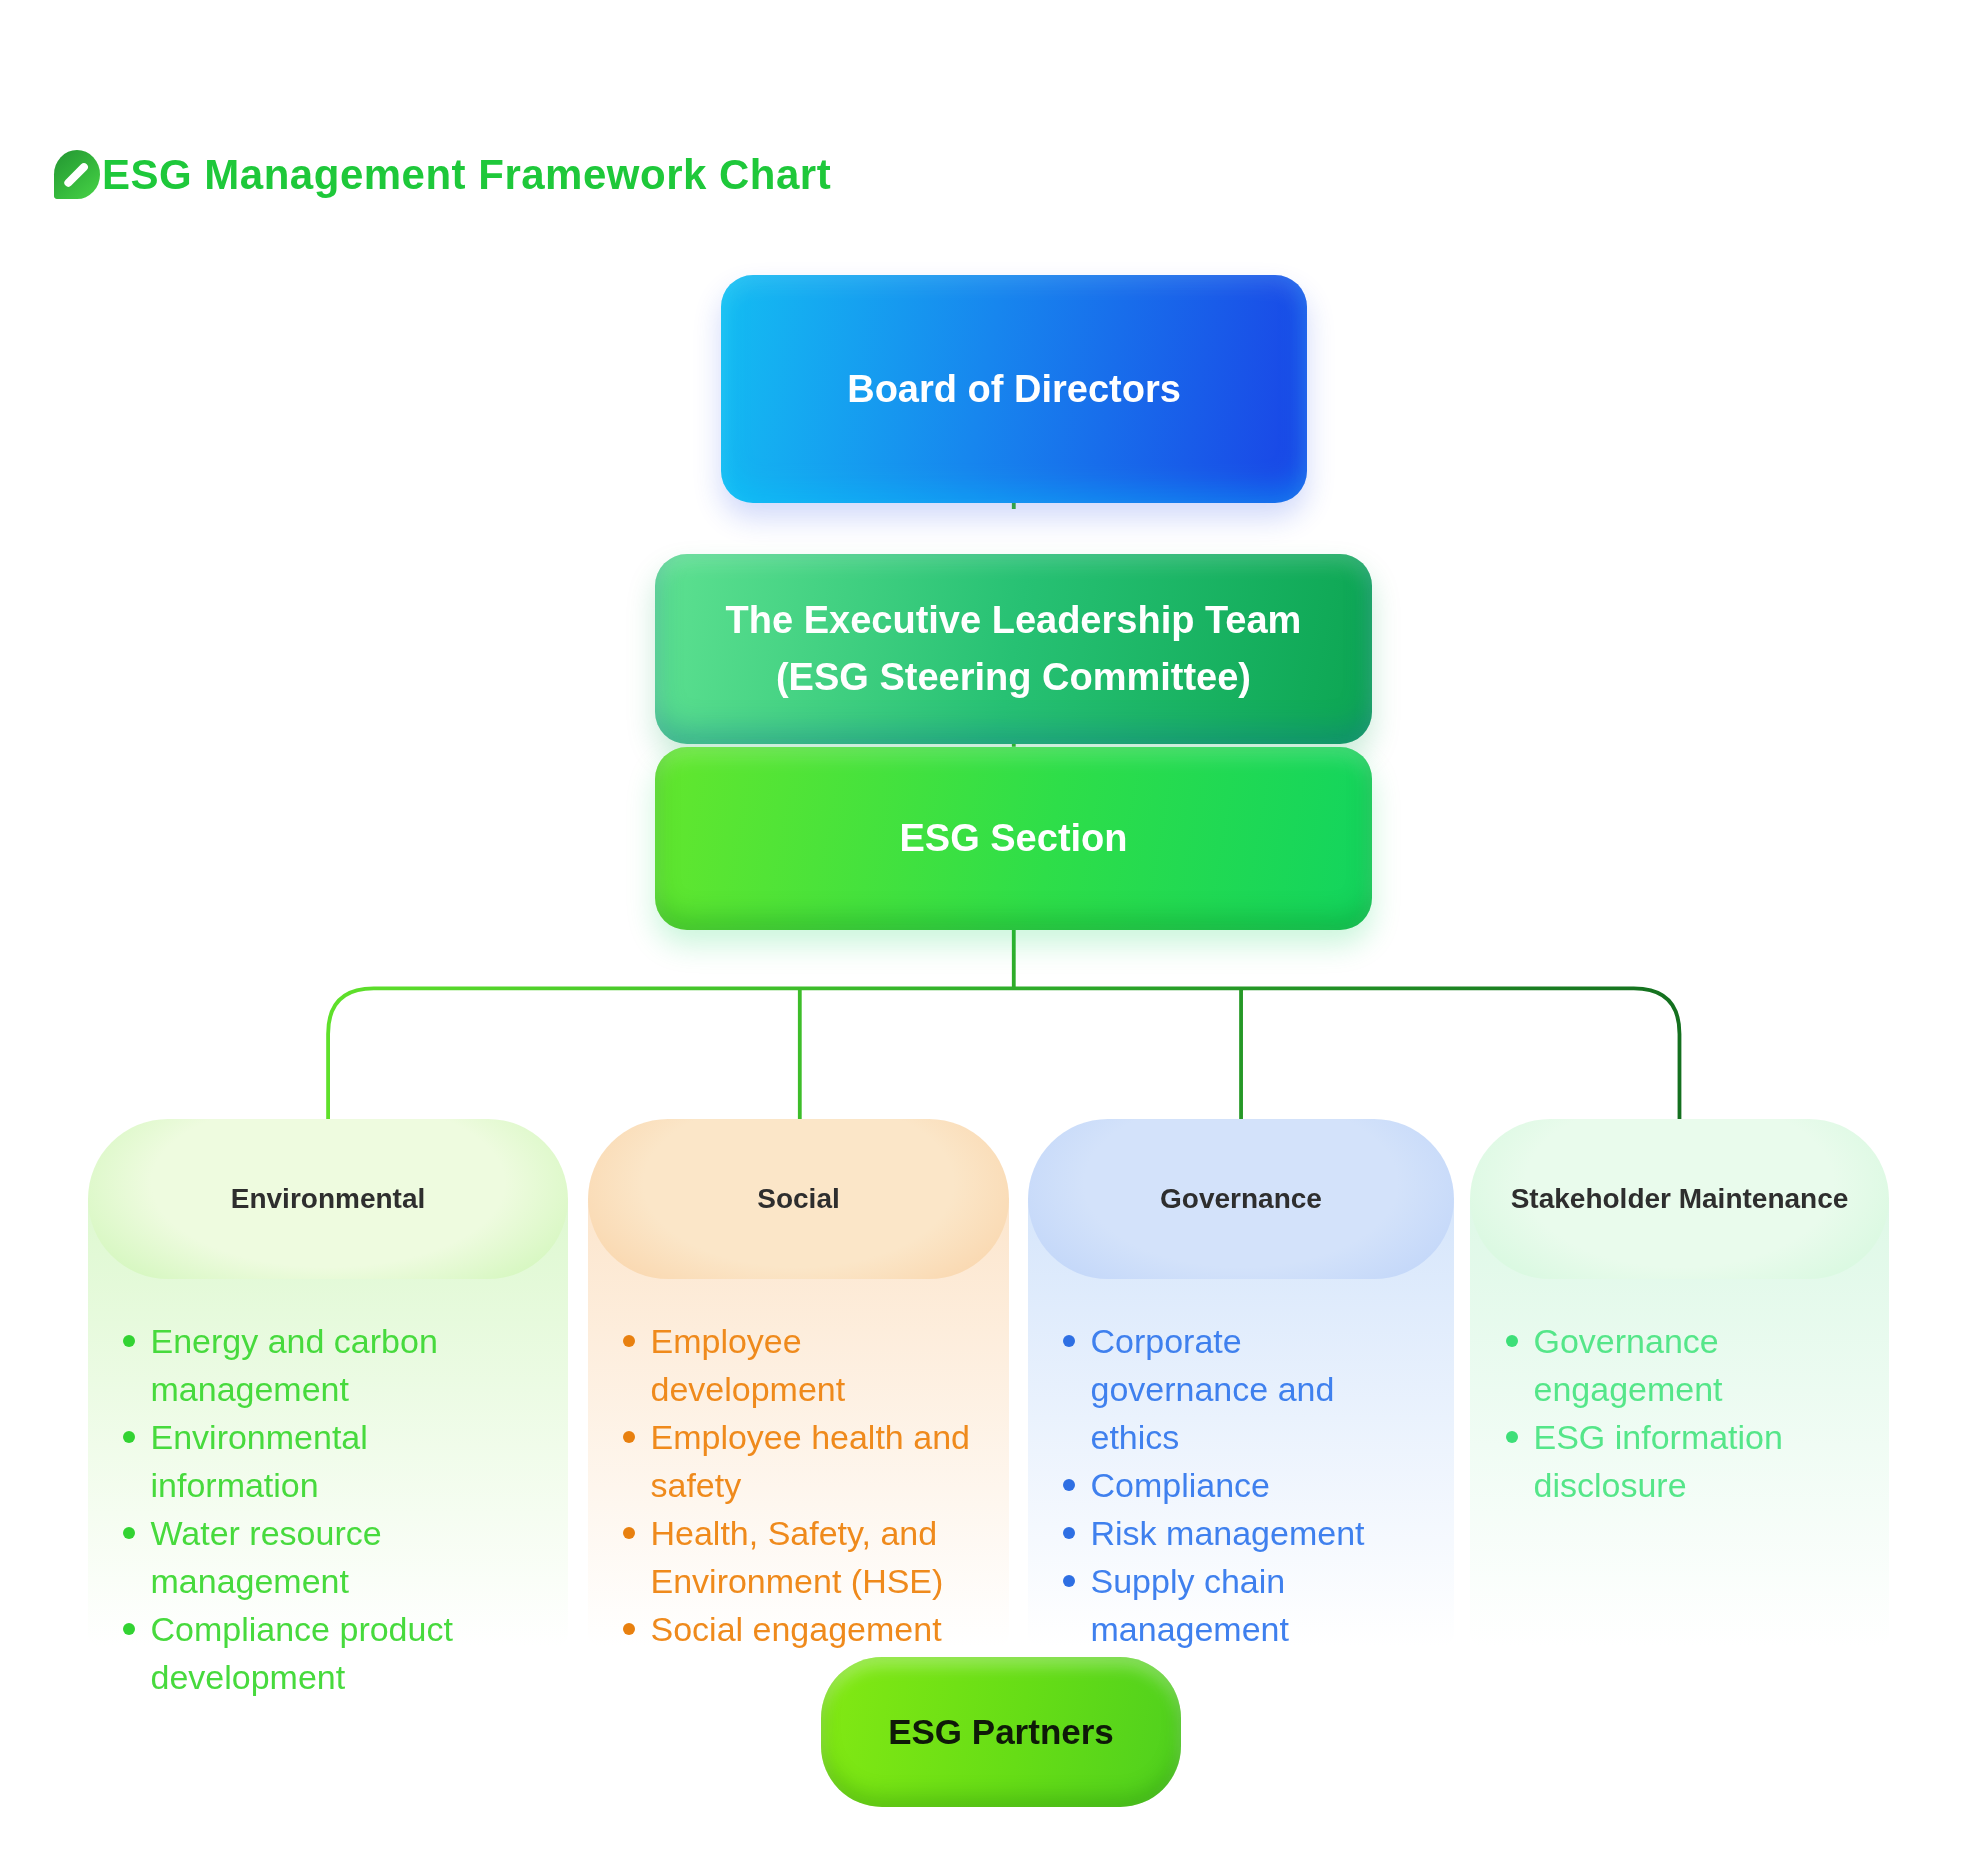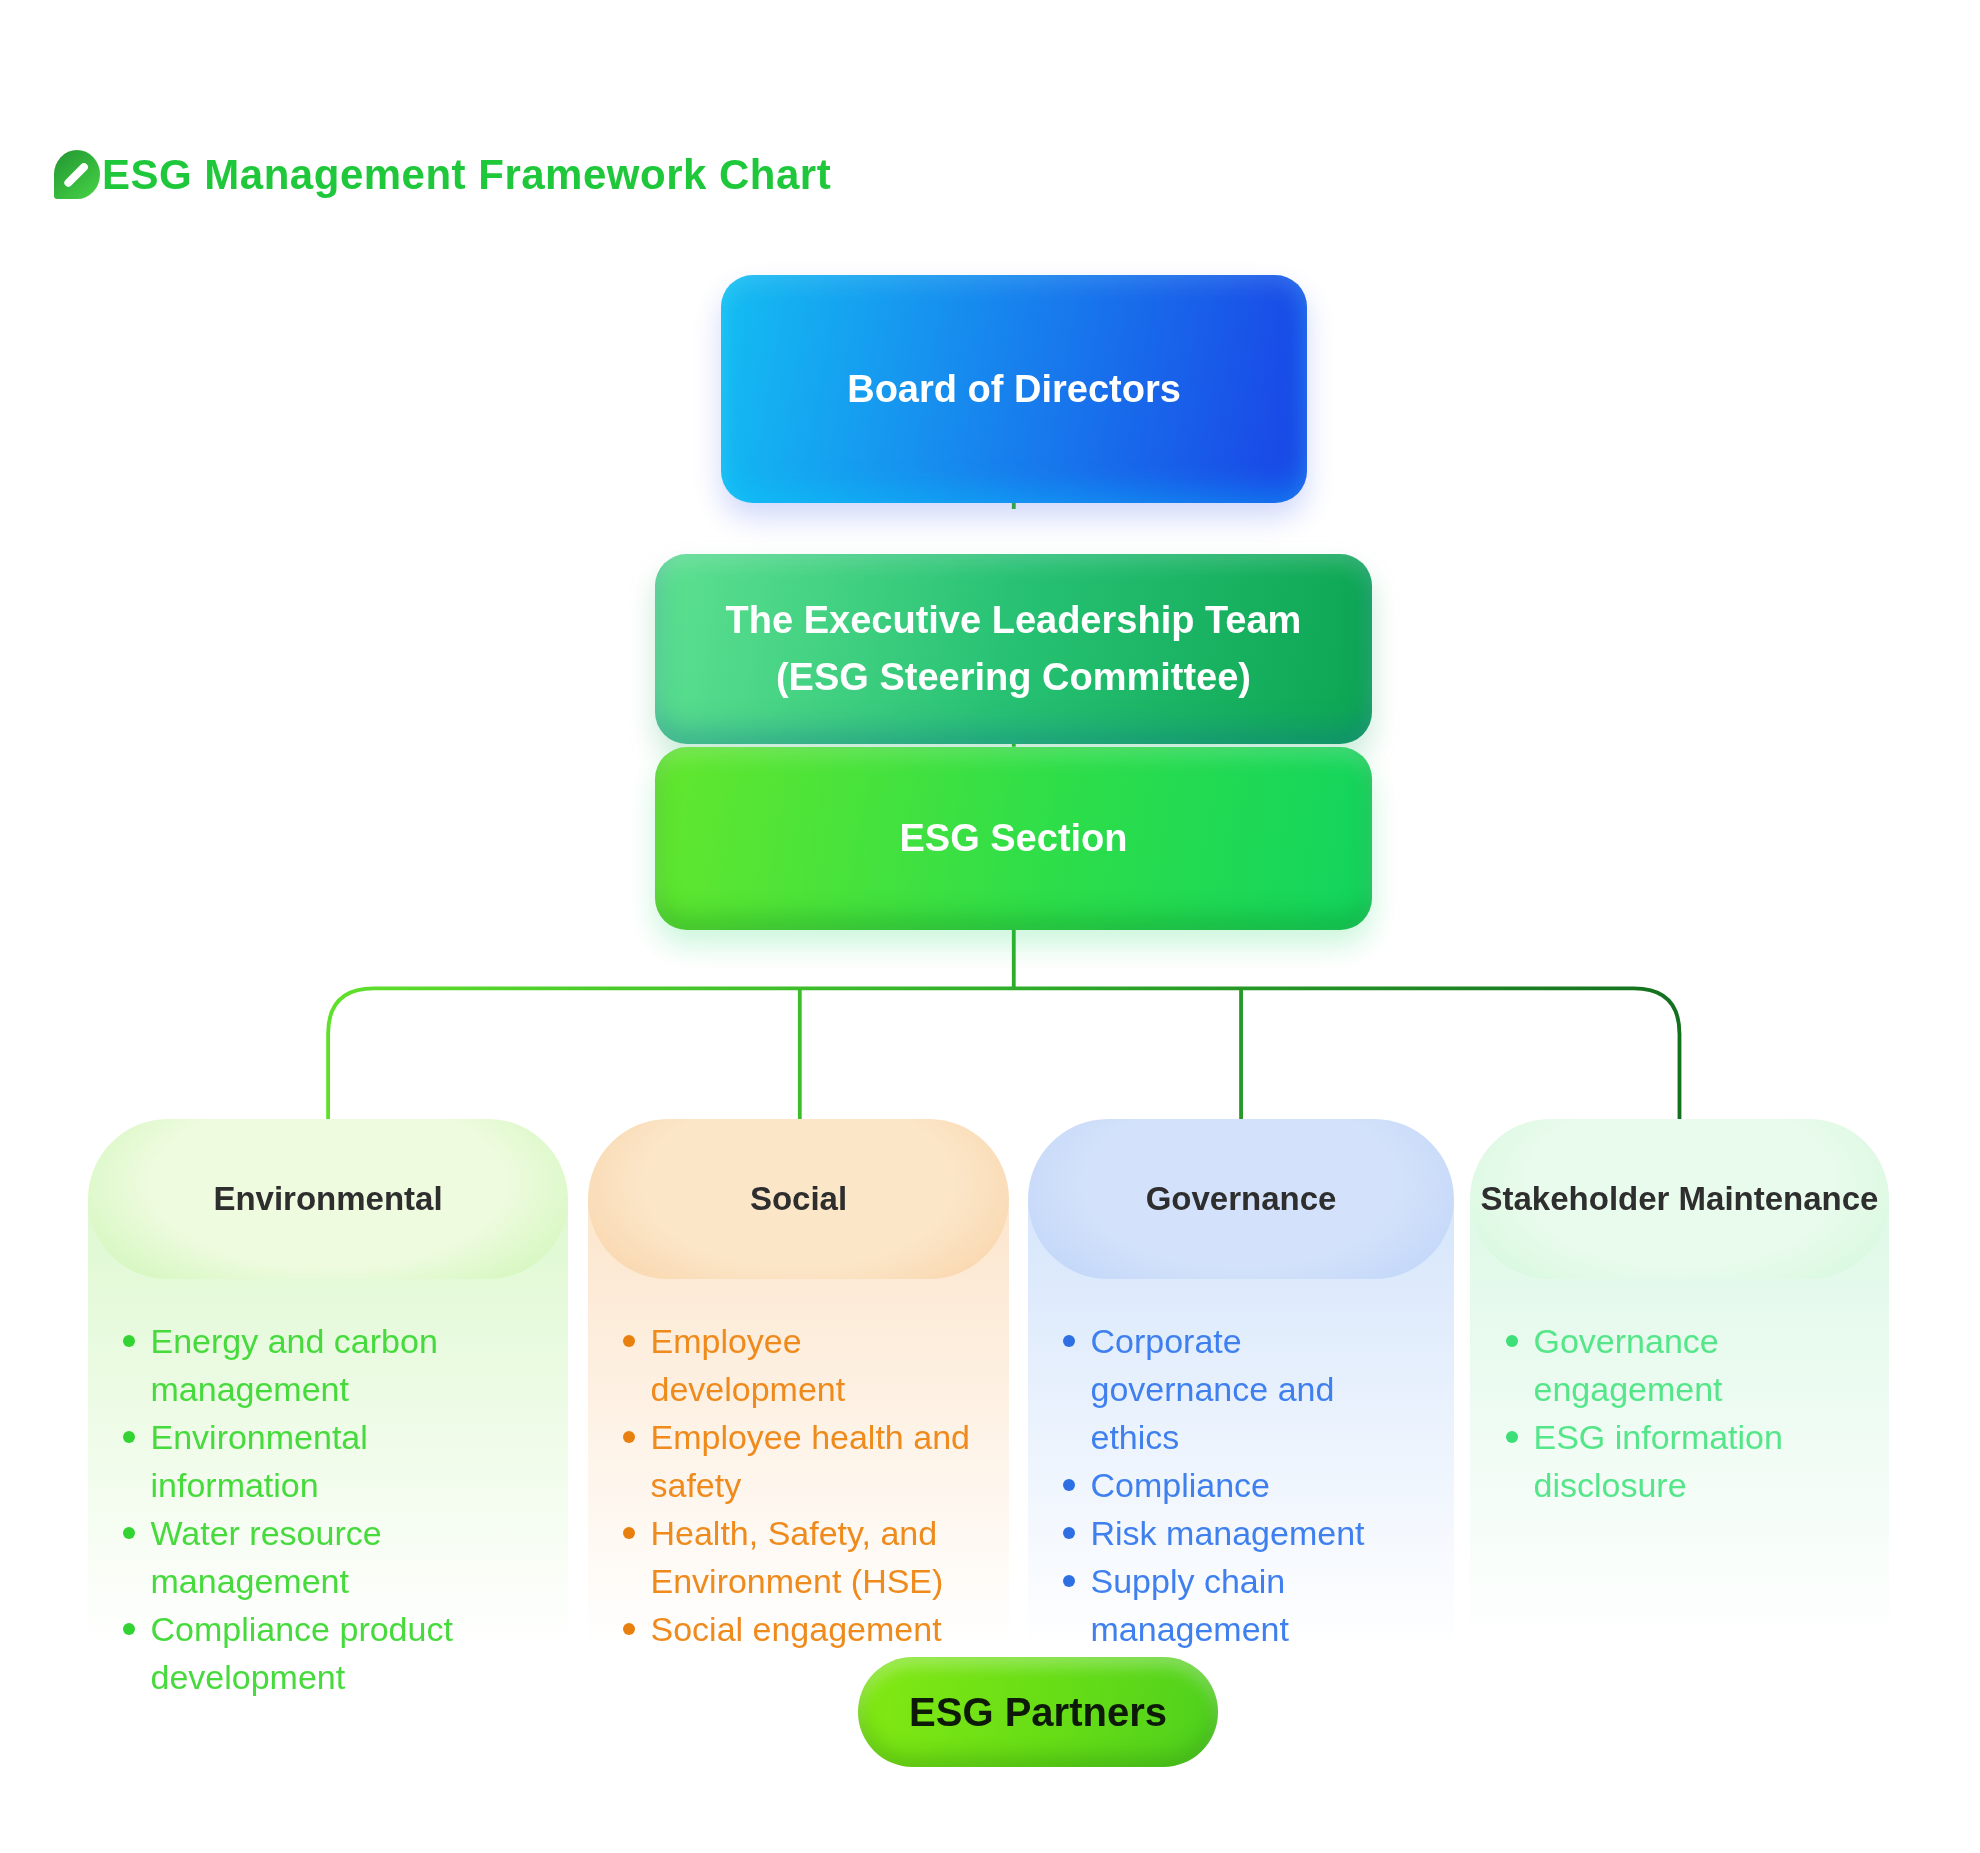--- a/index.html
+++ b/index.html
@@ -38,44 +38,44 @@
 
   
   .panel{position:absolute;top:1189px;height:458px;border-radius:13.3px;}
   .panel-env{left:88px;width:480px;background:linear-gradient(180deg,#ddf8cf 0%,rgba(255,255,255,0) 100%);}
   .panel-soc{left:588px;width:421px;background:linear-gradient(180deg,#fce5cc 0%,rgba(255,255,255,0) 100%);}
   .panel-gov{left:1028px;width:426px;background:linear-gradient(180deg,#d5e5fb 0%,rgba(255,255,255,0) 100%);}
   .panel-stk{left:1470px;width:419px;background:linear-gradient(180deg,#ddf8e6 0%,rgba(255,255,255,0) 100%);}
 
   .pill{position:absolute;top:1119px;height:160px;border-radius:86px;
         display:flex;align-items:center;justify-content:center;
-        font-size:33px;font-weight:700;color:#2e2e2e;}
+        font-size:28px;font-weight:700;color:#2e2e2e;}
   .pill-env{left:88px;width:480px;
         background:radial-gradient(105% 150% at 50% 40%,#eefbdf 35%,#bdf3a0 75%,#7bed5e 100%);}
   .pill-soc{left:588px;width:421px;
         background:radial-gradient(105% 150% at 50% 40%,#fbe6c8 35%,#f8c997 75%,#f09c4e 100%);}
   .pill-gov{left:1028px;width:426px;
         background:radial-gradient(105% 150% at 50% 40%,#d3e2fa 35%,#b3ccf8 75%,#85acf3 100%);}
   .pill-stk{left:1470px;width:419px;
         background:radial-gradient(105% 150% at 50% 40%,#e9fbec 35%,#c8f6d4 75%,#82f1a4 100%);}
 
   ul.items{list-style:none;margin:0;position:absolute;top:1317px;padding:0;
         font-size:34px;line-height:48px;font-weight:400;}
   ul.items li{position:relative;padding-left:28.5px;color:var(--txt);}
   ul.items li::before{content:"";position:absolute;left:1px;top:18px;width:12.4px;height:12.4px;
         border-radius:50%;background:var(--bullet);}
   .items-env{left:122px;width:408px;--txt:#47da3d;--bullet:#32d332;}
   .items-soc{left:622px;width:353px;--txt:#ef8a1c;--bullet:#e8800f;}
   .items-gov{left:1062px;width:358px;--txt:#3f80ee;--bullet:#2e6fe3;}
   .items-stk{left:1505px;width:351px;--txt:#55e689;--bullet:#3ddf78;}
 
   
-  .partners{position:absolute;left:858px;top:1657px;width:360px;height:110px;border-radius:61px;
+  .partners{position:absolute;left:821px;top:1657px;width:360px;height:150px;border-radius:61px;
         display:flex;align-items:center;justify-content:center;
-        font-size:40px;font-weight:700;color:#0e1a08;
+        font-size:35px;font-weight:700;color:#0e1a08;
         background:linear-gradient(100deg,#83e913 0%,#66dd16 55%,#4fd01e 100%);
         box-shadow:inset 0 -11.4px 19px rgba(20,110,10,.28),inset 0 9.5px 15px rgba(255,255,255,.30);}
 </style>
 </head>
 <body>
 
 <div class="stage">
 
   <div class="title-row">
     <div class="leaf"></div>

